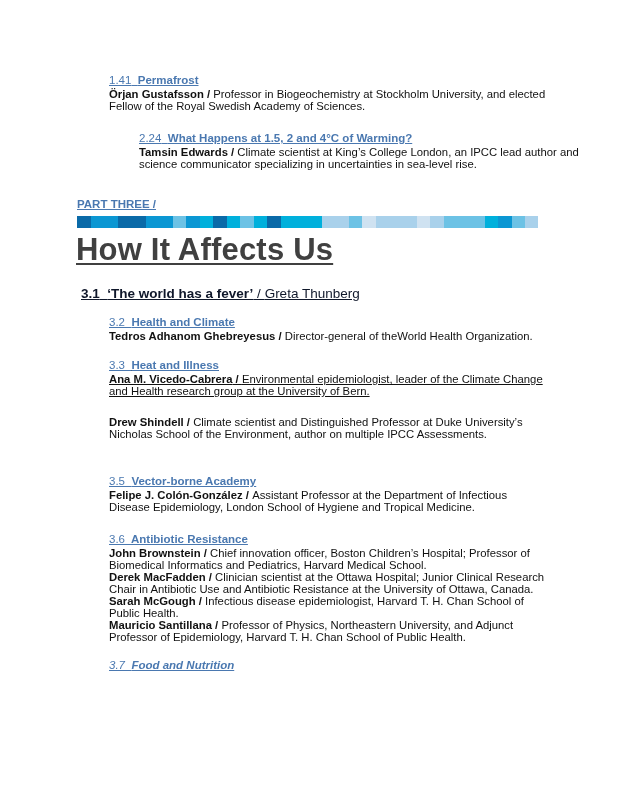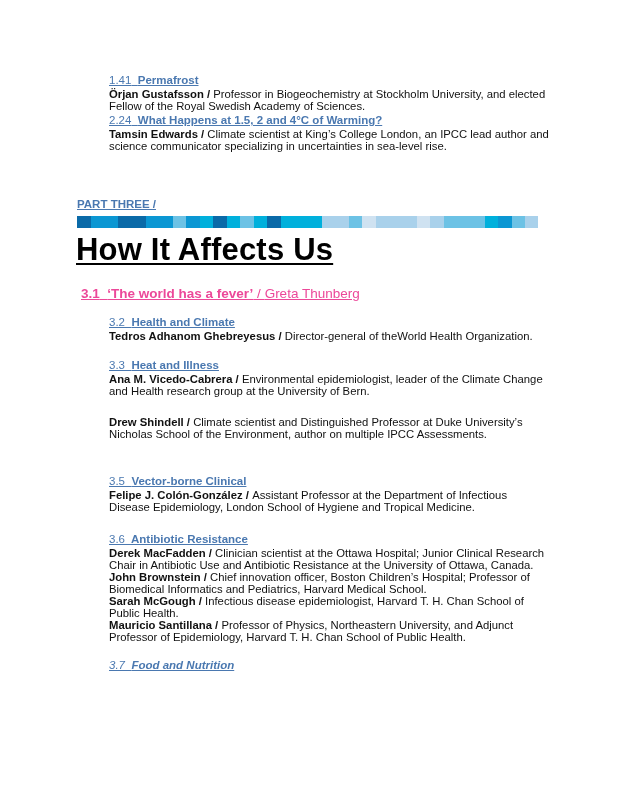--- a/index.html
+++ b/index.html
@@ -5,33 +5,33 @@
   html, body { margin:0; padding:0; background:#ffffff; }
   body { width:618px; height:800px; position:relative; overflow:hidden; font-family:"Liberation Sans", sans-serif; color:#111; }
   .entry { position:absolute; left:109px; width:440px; }
   .entry-title { font-family:"Liberation Sans", sans-serif; font-size:11.5px; font-weight:bold; color:#4a78b0; text-decoration:underline; display:block; line-height:15px; height:15px; }
   .entry-title .num { font-weight:normal; }
   .desc { font-size:11.3px; line-height:12px; color:#111; margin:0; }
   .desc b { font-weight:bold; }
   .part-label { position:absolute; left:77px; top:198px; font-family:"Liberation Sans", sans-serif; font-size:11.5px; font-weight:bold; color:#4a78b0; text-decoration:underline; }
   .bar { position:absolute; left:77px; top:216px; height:12px; display:flex; }
   .bar span { display:block; height:12px; }
-  .big-title { position:absolute; left:76px; top:232px; font-size:31px; font-weight:bold; color:#000000; text-decoration:underline; text-decoration-thickness:2px; text-underline-offset:3px; letter-spacing:0.2px; margin:0; }
-  .sub-title { position:absolute; left:81px; top:286px; font-size:13.5px; color:#ec4899; text-decoration:underline; }
+  .big-title { position:absolute; left:76px; top:232px; font-size:31px; font-weight:bold; color:#404040; text-decoration:underline; text-decoration-thickness:2px; text-underline-offset:3px; letter-spacing:0.2px; margin:0; }
+  .sub-title { position:absolute; left:81px; top:286px; font-size:13.5px; color:#0f172a; text-decoration:underline; }
   .sub-title b { font-weight:bold; }
 </style>
 </head>
 <body>
 
 <div class="entry" style="top:73px;">
   <a class="entry-title"><span class="num">1.41</span>&nbsp; <span>Permafrost</span></a>
   <p class="desc"><b>Örjan Gustafsson</b><b> / </b><span>Professor in Biogeochemistry at Stockholm University, and elected Fellow of the Royal Swedish Academy of Sciences.</span></p>
 </div>
 
-<div class="entry" style="top:113px;">
+<div class="entry" style="top:131px;margin-left:30px;">
   <a class="entry-title"><span class="num">2.24</span>&nbsp; <span>What Happens at 1.5, 2 and 4°C of Warming?</span></a>
   <p class="desc"><b>Tamsin Edwards</b><b> / </b><span>Climate scientist at King’s College London, an IPCC lead author and science communicator specializing in uncertainties in sea-level rise.</span></p>
 </div>
 
 <a class="part-label">PART THREE /</a>
 
 <div class="bar">
   <span style="width:14px;background:#0a6aa8"></span>
   <span style="width:27px;background:#0b97d3"></span>
   <span style="width:28px;background:#0a6aa8"></span>
@@ -60,37 +60,37 @@
 
 <h1 class="big-title">How It Affects Us</h1>
 
 <a class="sub-title"><b>3.1</b><b>&nbsp; </b><b>‘The world has a fever’</b><span> / </span><span>Greta Thunberg</span></a>
 
 <div class="entry" style="top:315px;">
   <a class="entry-title"><span class="num">3.2</span>&nbsp; <span>Health and Climate</span></a>
   <p class="desc"><b>Tedros Adhanom Ghebreyesus</b><b> / </b><span>Director-general of theWorld Health Organization.</span></p>
 </div>
 
-<div class="entry" style="top:358px;">
+<div class="entry" style="top:358px;text-decoration:underline;">
   <a class="entry-title"><span class="num">3.3</span>&nbsp; <span>Heat and Illness</span></a>
   <p class="desc"><b>Ana M. Vicedo-Cabrera</b><b> / </b><span>Environmental epidemiologist, leader of the Climate Change and Health research group at the University of Bern.</span></p>
 </div>
 
 <div class="entry" style="top:416px;">
   <p class="desc"><b>Drew Shindell</b><b> / </b><span>Climate scientist and Distinguished Professor at Duke University’s Nicholas School of the Environment, author on multiple IPCC Assessments.</span></p>
 </div>
 
 <div class="entry" style="top:474px;">
-  <a class="entry-title"><span class="num">3.5</span>&nbsp; <span>Vector-borne Clinical</span></a>
+  <a class="entry-title"><span class="num">3.5</span>&nbsp; <span>Vector-borne Academy</span></a>
   <p class="desc"><b>Felipe J. Colón-González</b><b> / </b><span>Assistant Professor at the Department of Infectious Disease Epidemiology, London School of Hygiene and Tropical Medicine.</span></p>
 </div>
 
 <div class="entry" style="top:532px;">
   <a class="entry-title"><span class="num">3.6</span>&nbsp; <span>Antibiotic Resistance</span></a>
+  <p class="desc"><b>John Brownstein</b><b> / </b><span>Chief innovation officer, Boston Children’s Hospital; Professor of Biomedical Informatics and Pediatrics, Harvard Medical School.</span></p>
   <p class="desc"><b>Derek MacFadden</b><b> / </b><span>Clinician scientist at the Ottawa Hospital; Junior Clinical Research Chair in Antibiotic Use and Antibiotic Resistance at the University of Ottawa, Canada.</span></p>
-  <p class="desc"><b>John Brownstein</b><b> / </b><span>Chief innovation officer, Boston Children’s Hospital; Professor of Biomedical Informatics and Pediatrics, Harvard Medical School.</span></p>
   <p class="desc"><b>Sarah McGough</b><b> / </b><span>Infectious disease epidemiologist, Harvard T. H. Chan School of Public Health.</span></p>
   <p class="desc"><b>Mauricio Santillana</b><b> / </b><span>Professor of Physics, Northeastern University, and Adjunct Professor of Epidemiology, Harvard T. H. Chan School of Public Health.</span></p>
 </div>
 
 <div class="entry" style="top:658px;font-style:italic;">
   <a class="entry-title"><span class="num">3.7</span>&nbsp; <span>Food and Nutrition</span></a>
 </div>
 
 </body></html>

